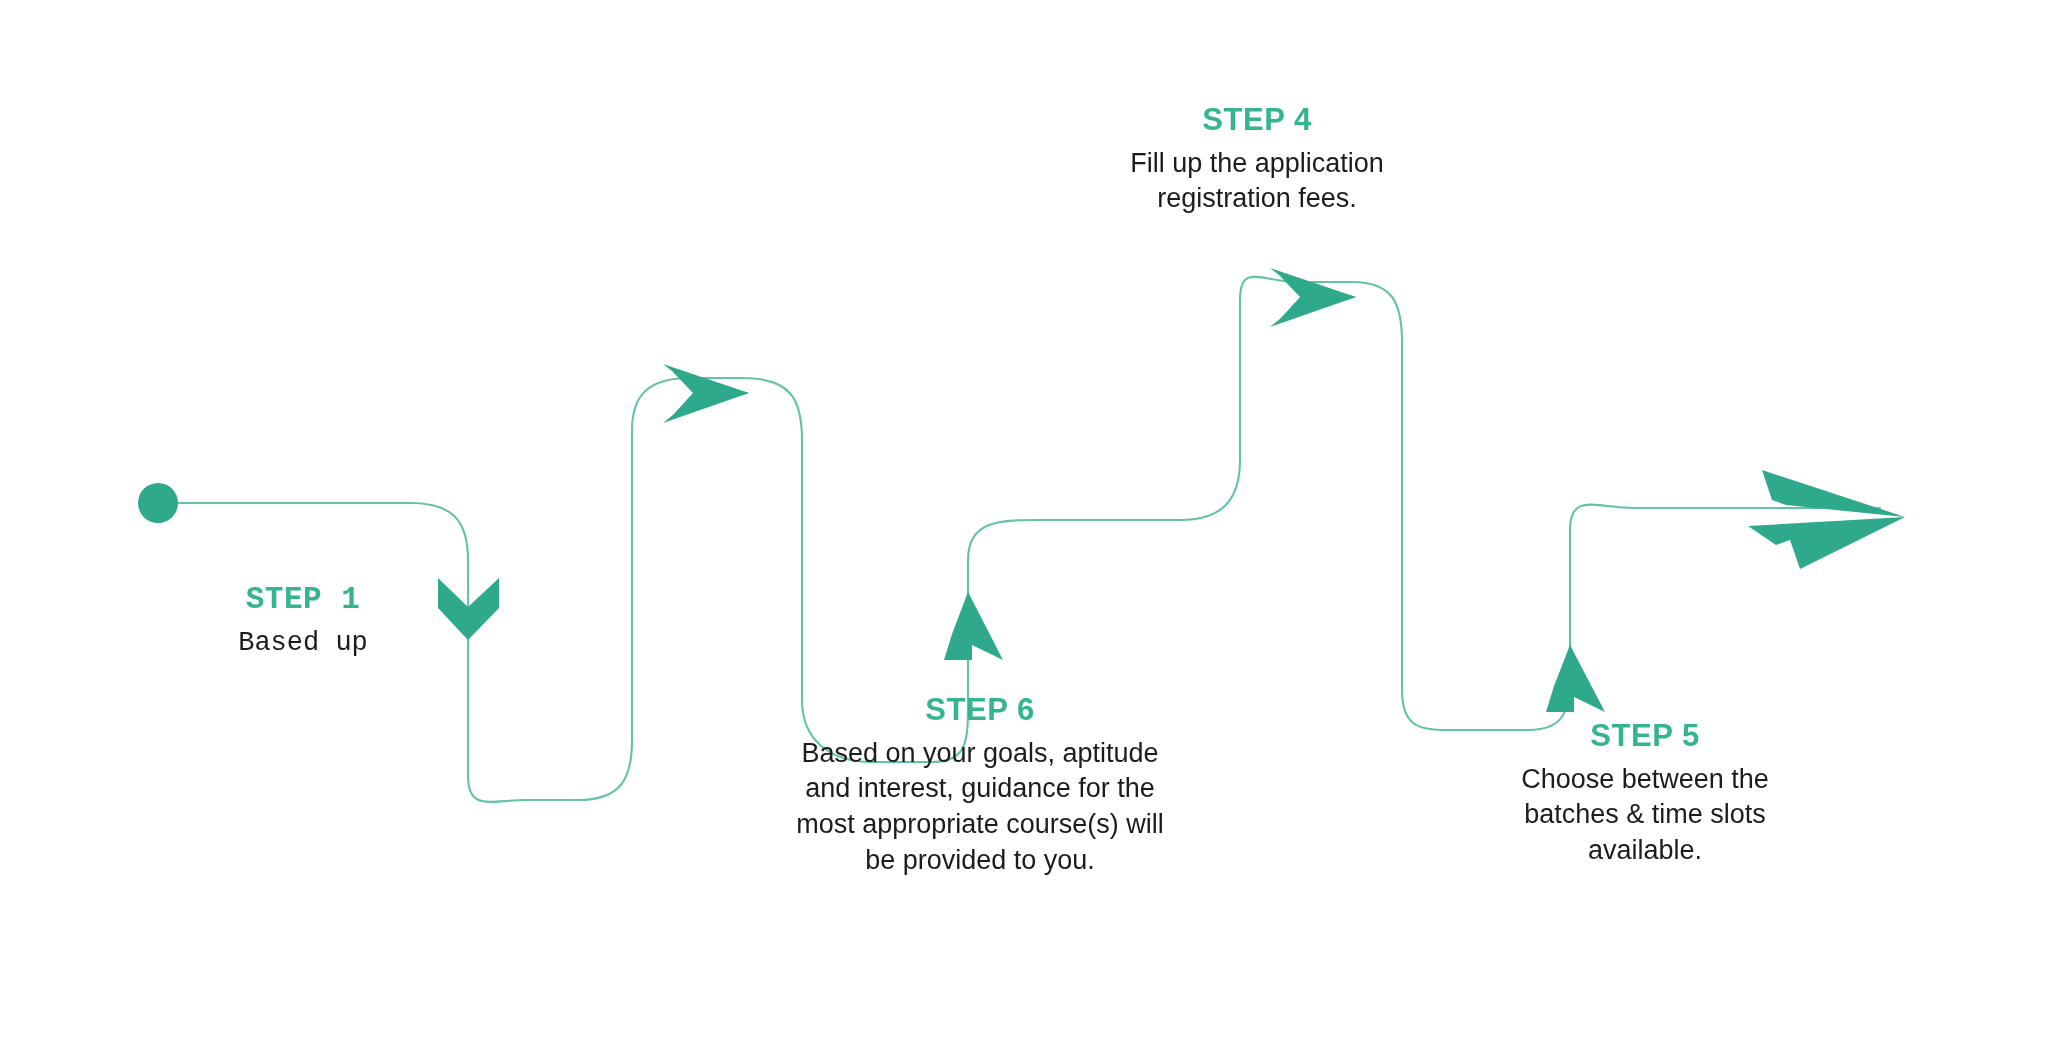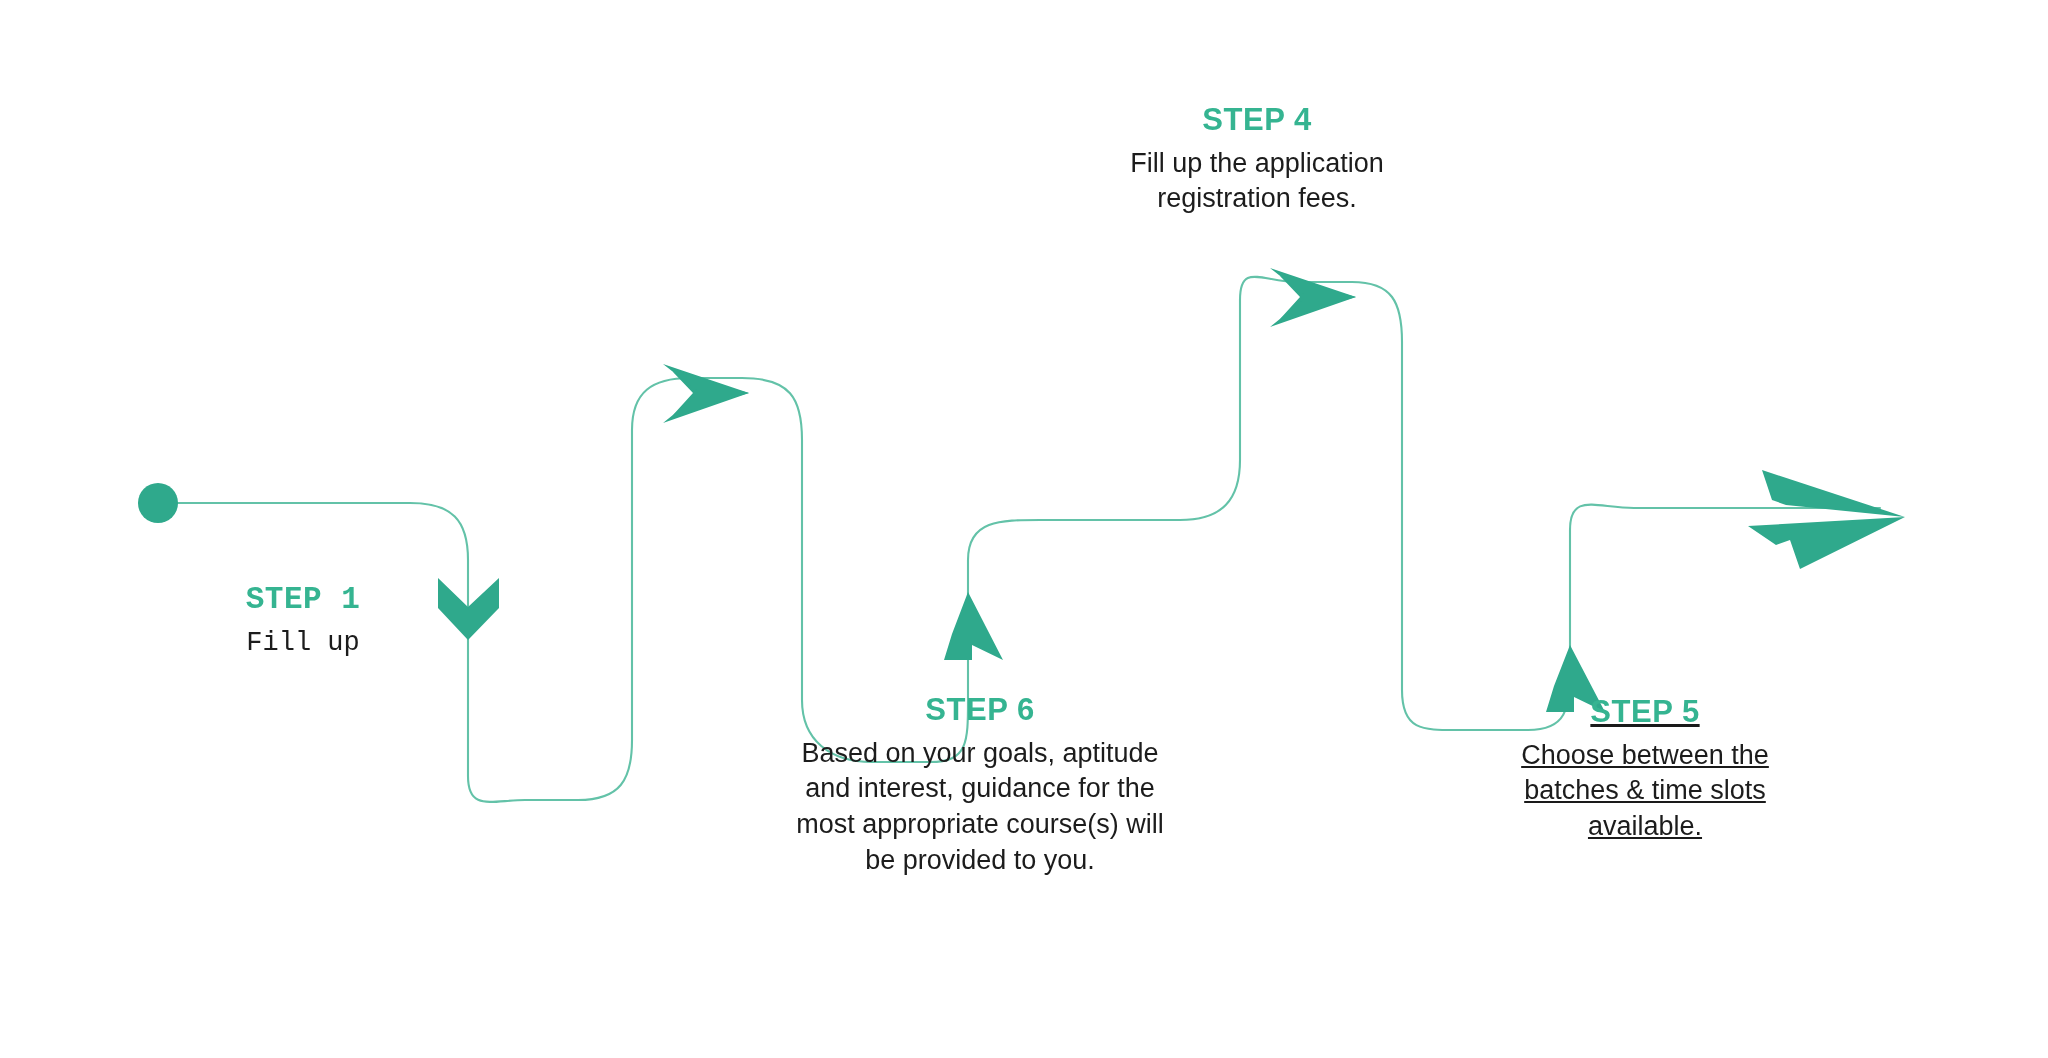--- a/index.html
+++ b/index.html
@@ -47,21 +47,21 @@
     margin: 0;
     line-height: 1.32;
   }
   .step-body div { white-space: nowrap; }
 
   
   #step-1 { left: 138px;  top: 582px;  width: 330px; font-family: Liberation Mono, monospace; }
   #step-2 { left: 470px;  top: 112px;  width: 420px; }
   #step-3 { left: 720px;  top: 692px;  width: 520px; }
   #step-4 { left: 1067px; top: 90px;   width: 380px; margin-top: 12px; }
-  #step-5 { left: 1445px; top: 694px;  width: 400px; text-decoration: underline; }
+  #step-5 { left: 1445px; top: 718px;  width: 400px; }
 </style>
 </head>
 <body>
 
 <div id="canvas">
 
   <svg id="flow-svg" viewBox="0 0 2048 1058" xmlns="http://www.w3.org/2000/svg">
 
     <path d="M 172 503
              L 410 503
@@ -148,21 +148,21 @@
                L 1905 517
                L 1800 569
                L 1790 540
                L 1776 545 Z" fill="#2FA98C"></path>
     </g>
   </svg>
 
   <div class="step-block" id="step-1">
     <p class="step-title">STEP 1</p>
     <div class="step-body">
-      <div>Fill up</div>
+      <div>Based up</div>
     </div>
   </div>
 
 
   <div class="step-block" id="step-3">
     <p class="step-title">STEP 6</p>
     <div class="step-body">
       <div>Based on your goals, aptitude</div>
       <div>and interest, guidance for the</div>
       <div>most appropriate course(s) will</div>

